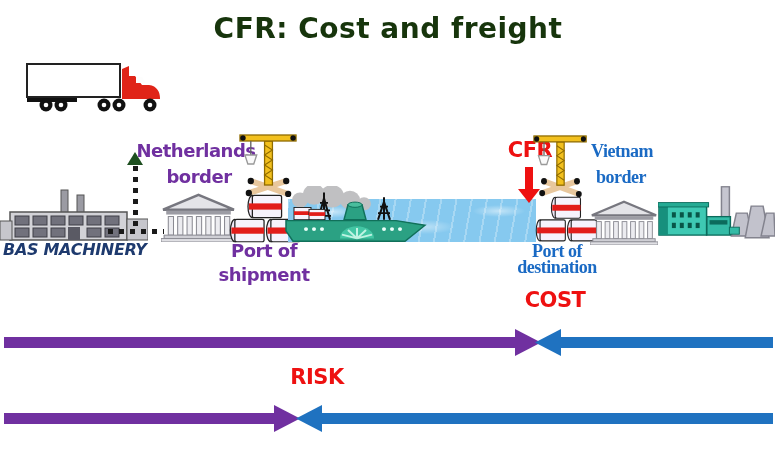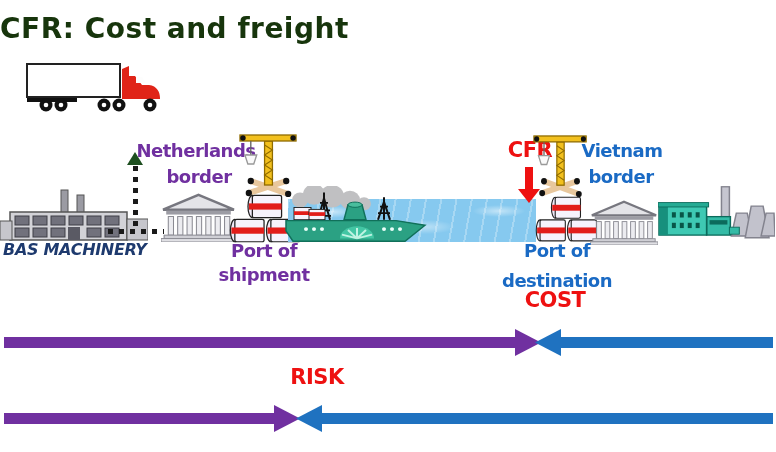--- a/index.html
+++ b/index.html
@@ -3,27 +3,27 @@
 <meta charset="utf-8">
 <style>
   html,body{margin:0;padding:0;background:#fff;}
   #canvas{
     position:relative;width:776px;height:452px;background:#ffffff;overflow:hidden;
     font-family:"DejaVu Sans","Liberation Sans",sans-serif;
   }
   .abs{position:absolute;}
   .ctr{transform:translateX(-50%);white-space:nowrap;line-height:1;}
   .title{
-    left:0;top:12px;width:776px;text-align:left;
+    left:0;top:12px;width:776px;text-align:center;
     font-size:28px;font-weight:bold;letter-spacing:.5px;
     color:var(--title,#17350c);
   }
   .lbl{font-weight:bold;font-size:18px;letter-spacing:-0.5px;}
   .purple{color:var(--origin-text,#7030a0);}
-  .blue{color:var(--destination-text,#1a6ac4);}
+  .blue{color:var(--destination-text,#1a6ac4);font-family:Liberation Serif, serif;}
   .red{color:var(--accent-red,#ee1111);}
   .navy{color:var(--seller-text,#1e3a6e);}
   .seller-name{left:3px;top:242px;font-size:16px;font-weight:bold;font-style:italic;letter-spacing:-0.3px;line-height:1;}
   .buyer-name{font-size:25px;font-weight:bold;letter-spacing:-0.5px;}
   .marker{font-size:21px;font-weight:bold;letter-spacing:-0.5px;}
   .dot-h{left:108px;top:229px;width:56px;height:5px;
     background:repeating-linear-gradient(to right,#1a1a1a 0 5px,transparent 5px 11px);}
   .dot-v{left:133px;top:166px;width:5px;height:64px;
     background:repeating-linear-gradient(to bottom,#1a1a1a 0 5px,transparent 5px 11px);}
   .up-arrow{left:127px;top:152px;width:0;height:0;
@@ -281,21 +281,21 @@
         <rect x="38" y="43" width="4" height="6"></rect>
     </g>
   </svg>
 
   <div>
     <div class="abs ctr lbl purple" style="left:264px;top:242px">Port of</div>
     <div class="abs ctr lbl purple" style="left:264px;top:266px">shipment</div>
   </div>
   <div>
     <div class="abs ctr lbl blue" style="left:557px;top:242px">Port of</div>
-    <div class="abs ctr lbl blue" style="left:557px;top:272px">destination</div>
+    <div class="abs ctr lbl blue" style="left:557px;top:258px">destination</div>
   </div>
 
 
   <div class="abs ctr marker red" style="left:555px;top:290px">COST</div>
   <svg class="abs" style="left:0;top:327px" width="776" height="31" viewBox="0 0 776 31">
     <g>
       <rect class="fill-purple" x="4" y="10" width="511" height="11"></rect>
       <polygon class="fill-purple" points="515,2 541,15.5 515,29"></polygon>
     </g>
     <g>

